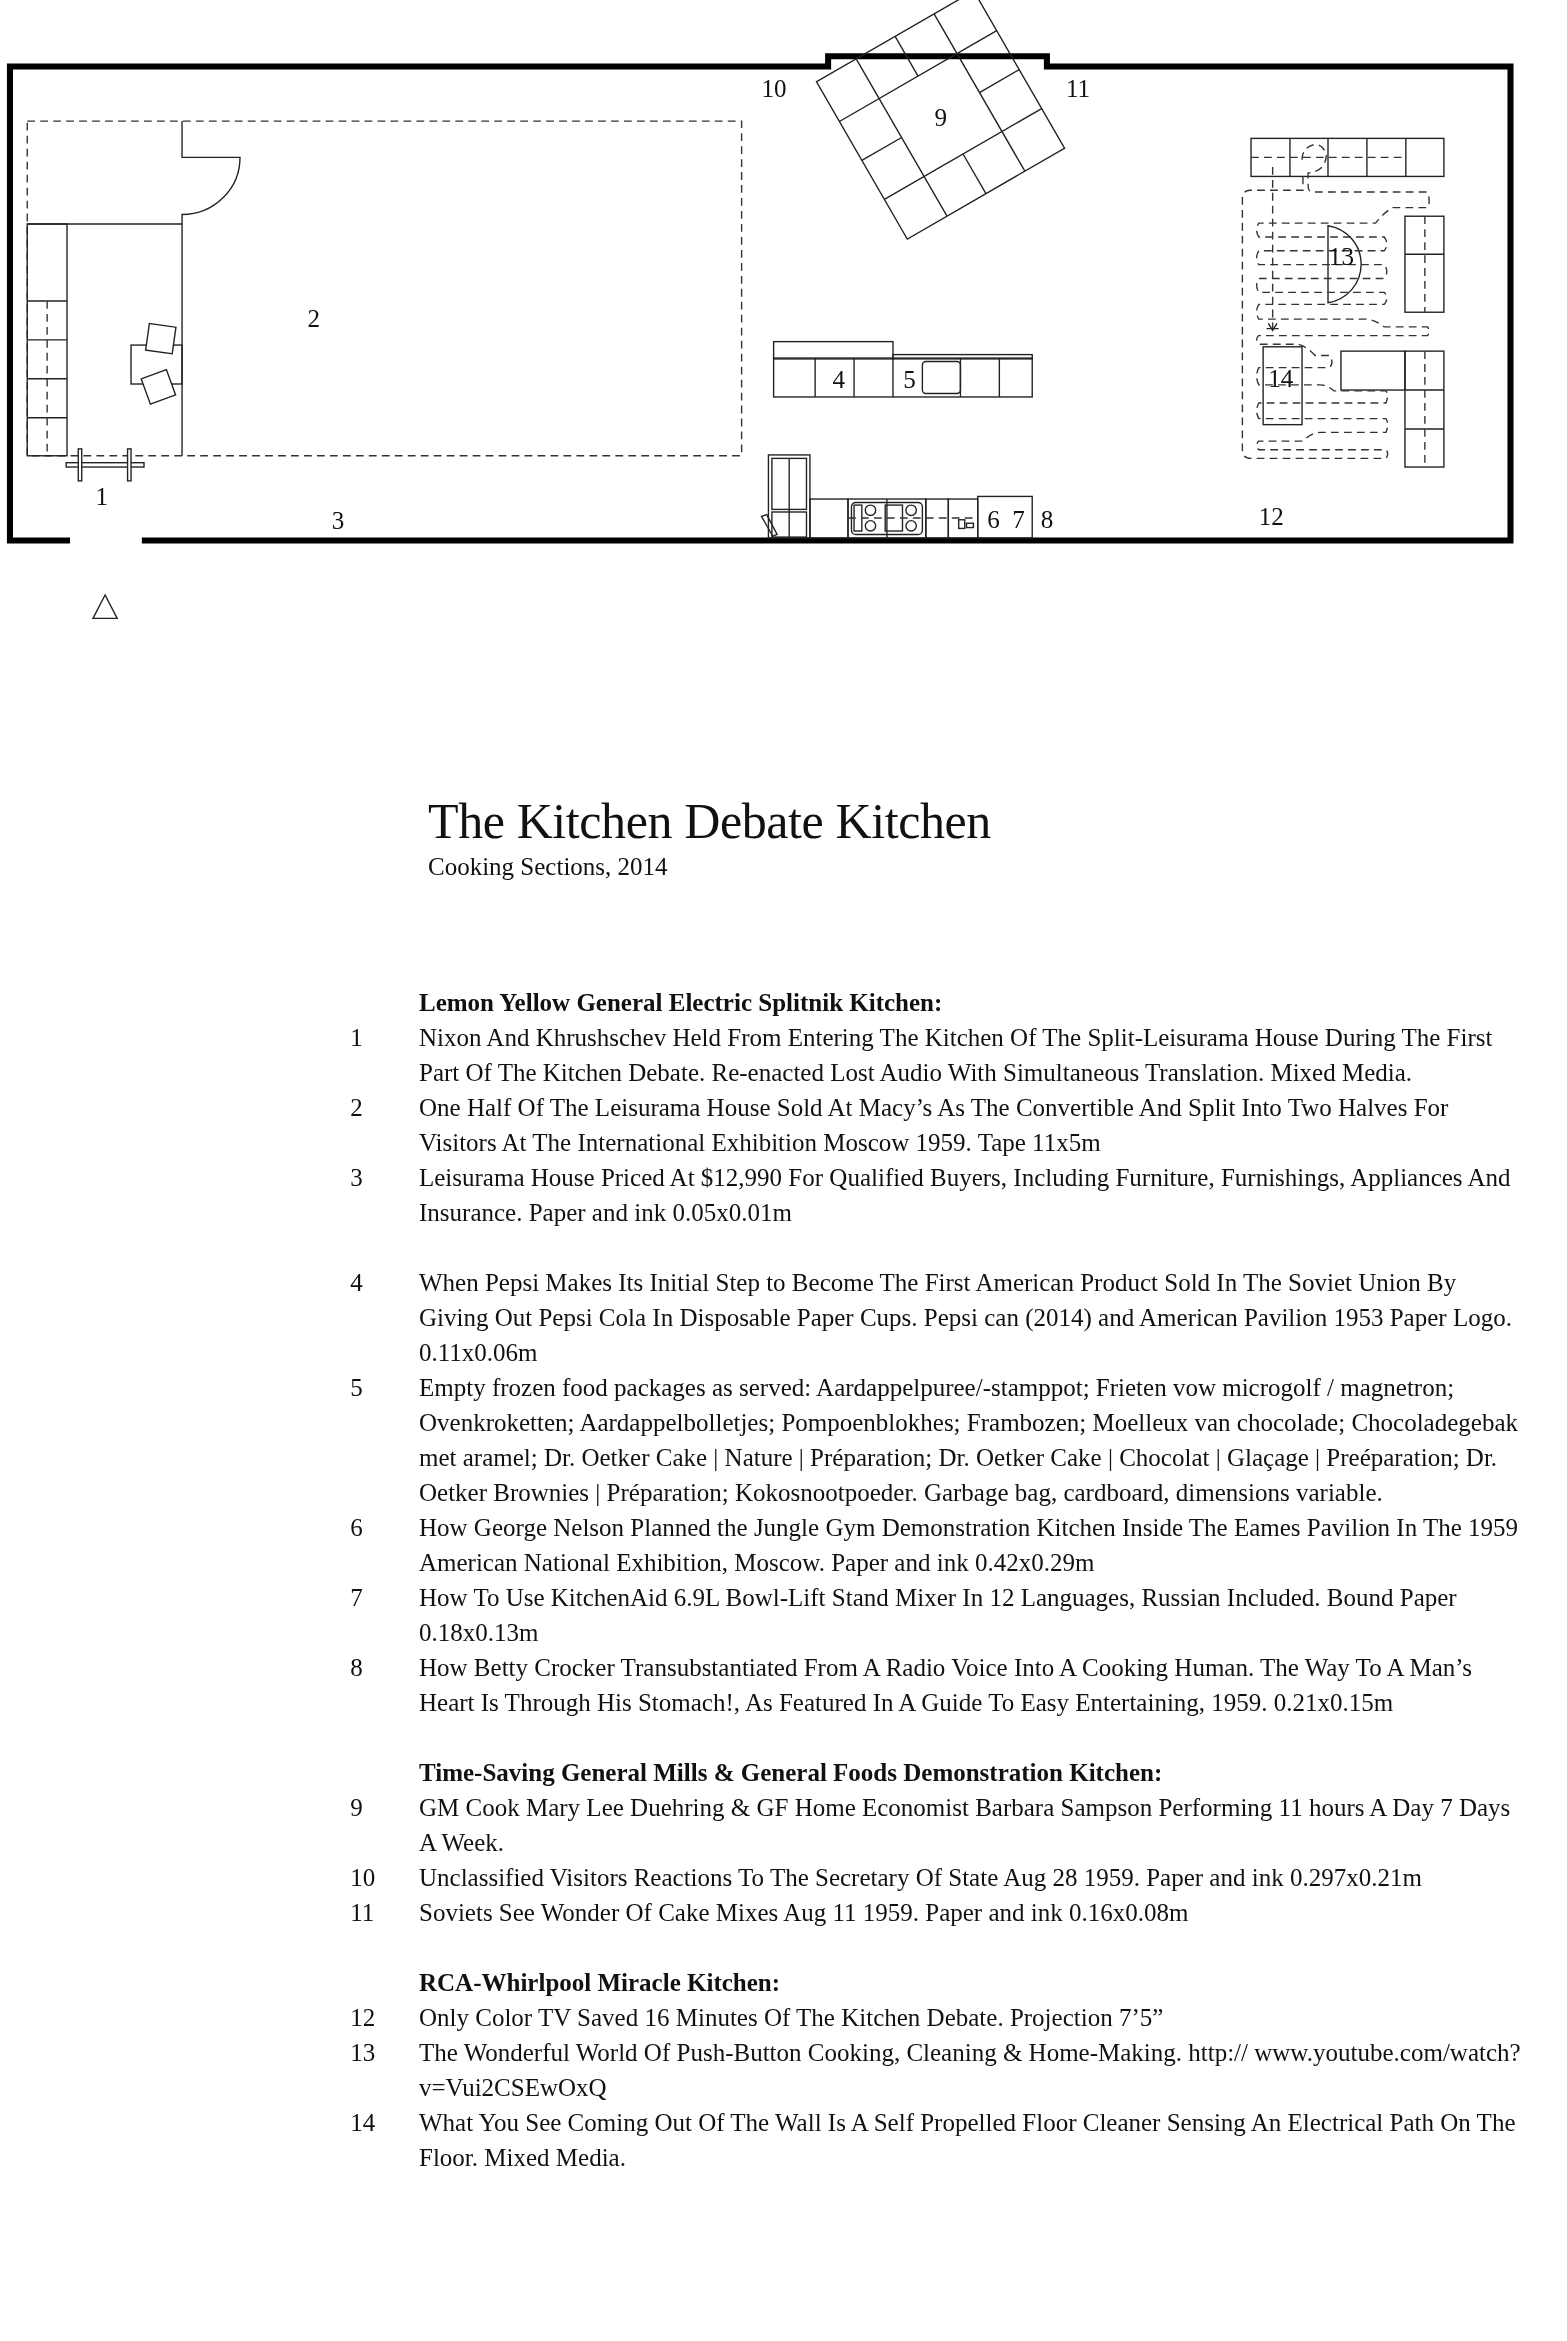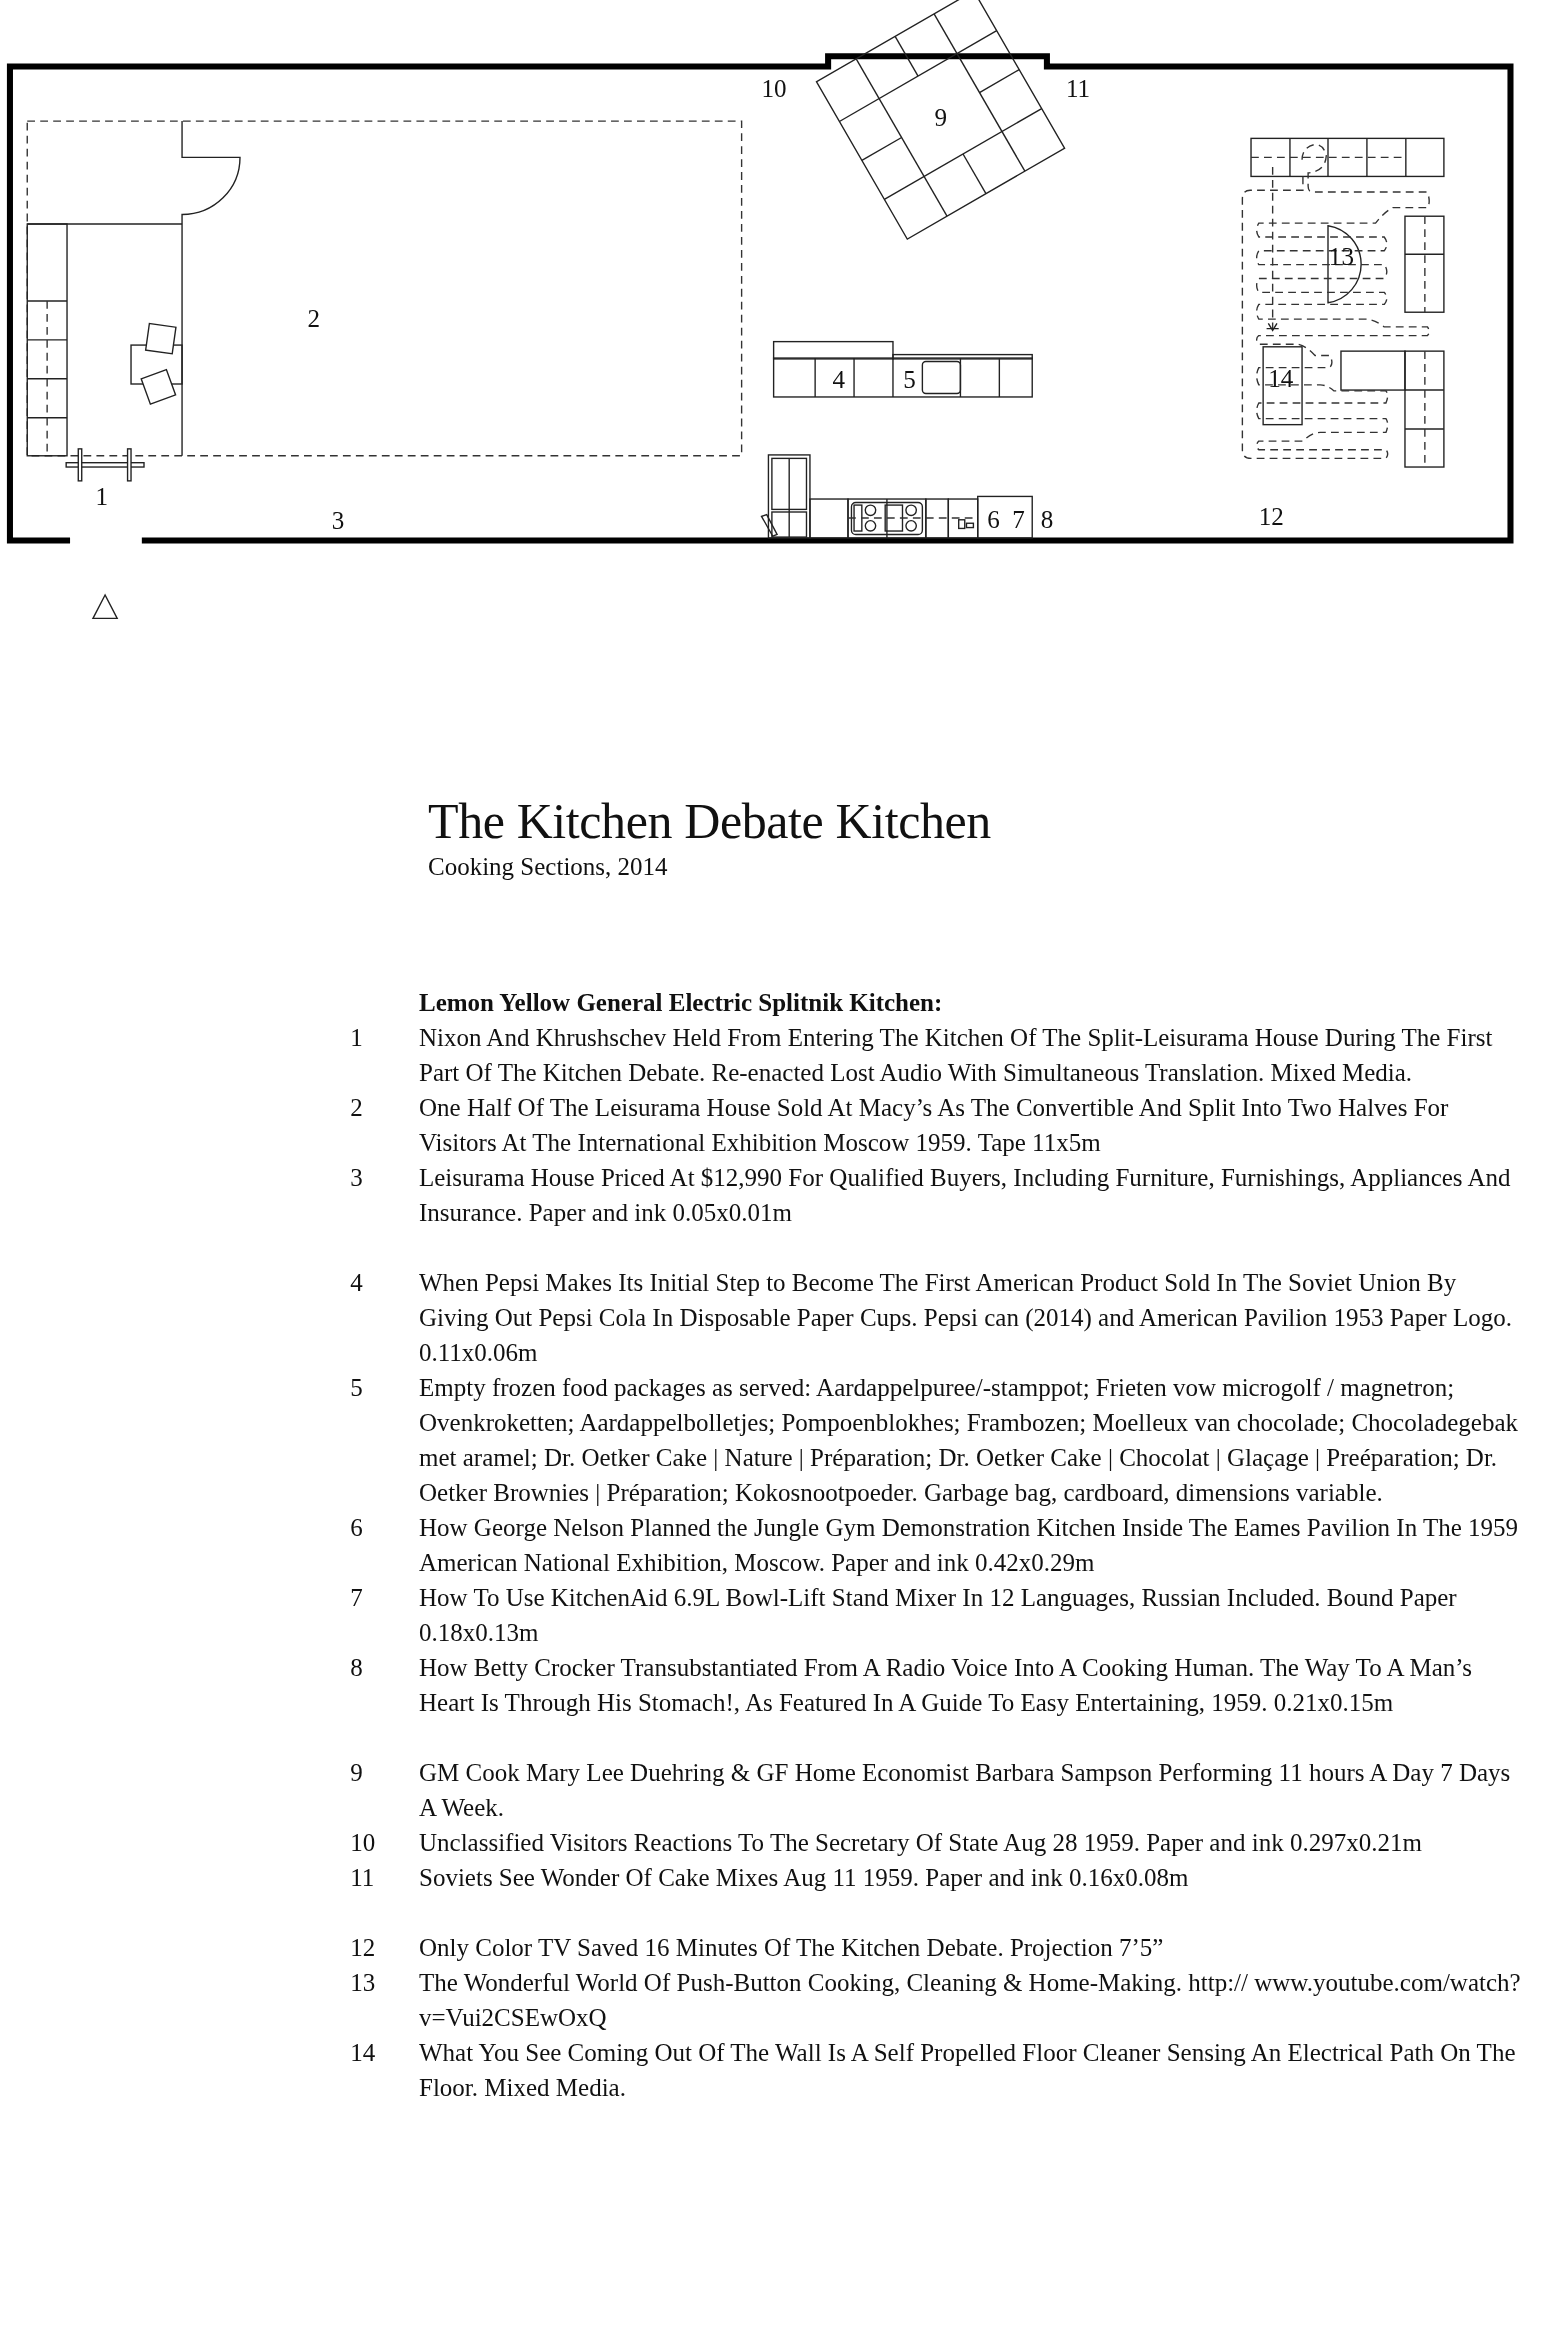--- a/index.html
+++ b/index.html
@@ -183,35 +183,37 @@
         <span class="num">7</span>
         <span class="desc">How To Use KitchenAid 6.9L Bowl-Lift Stand Mixer In 12 Languages, Russian Included. Bound Paper 0.18x0.13m</span>
       </div>
     <div class="item">
         <span class="num">8</span>
         <span class="desc">How Betty Crocker Transubstantiated From A Radio Voice Into A Cooking Human. The Way To A Man’s Heart Is Through His Stomach!, As Featured In A Guide To Easy Entertaining, 1959. 0.21x0.15m</span>
       </div>
   </div>
 
   <div class="section">
+    <div class="section-heading">Time-Saving General Mills &amp; General Foods Demonstration Kitchen:</div>
     <div class="item">
         <span class="num">9</span>
         <span class="desc">GM Cook Mary Lee Duehring &amp; GF Home Economist Barbara Sampson Performing 11 hours A Day 7 Days A Week.</span>
       </div>
     <div class="item">
         <span class="num">10</span>
         <span class="desc">Unclassified Visitors Reactions To The Secretary Of State Aug 28 1959. Paper and ink 0.297x0.21m</span>
       </div>
     <div class="item">
         <span class="num">11</span>
         <span class="desc">Soviets See Wonder Of Cake Mixes Aug 11 1959. Paper and ink 0.16x0.08m</span>
       </div>
   </div>
 
   <div class="section">
+    <div class="section-heading">RCA-Whirlpool Miracle Kitchen:</div>
     <div class="item">
         <span class="num">12</span>
         <span class="desc">Only Color TV Saved 16 Minutes Of The Kitchen Debate. Projection 7’5”</span>
       </div>
     <div class="item">
         <span class="num">13</span>
         <span class="desc">The Wonderful World Of Push-Button Cooking, Cleaning &amp; Home-Making. http:// www.youtube.com/watch?v=Vui2CSEwOxQ</span>
       </div>
     <div class="item">
         <span class="num">14</span>

